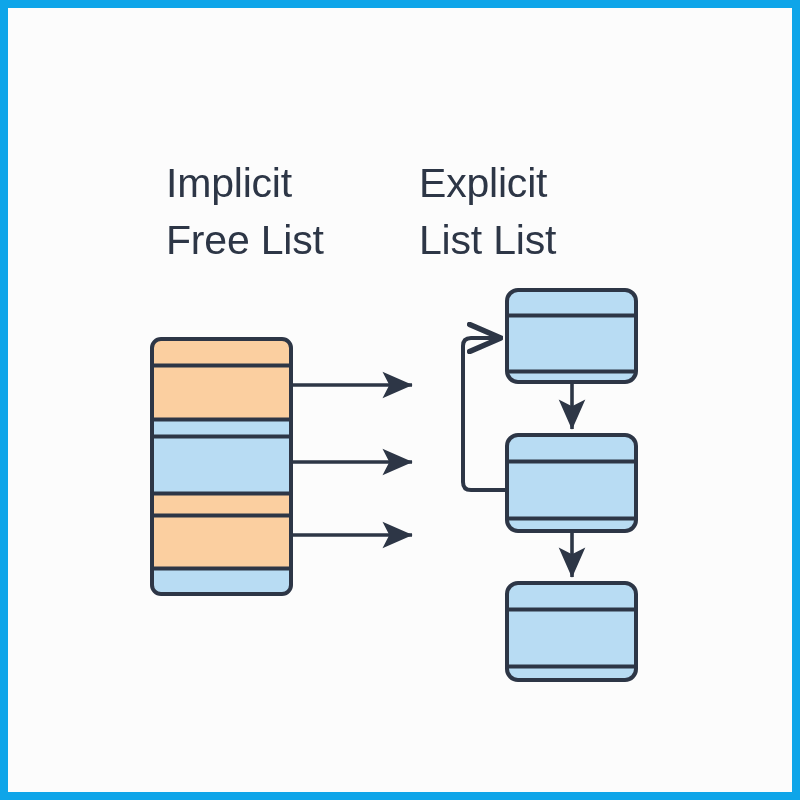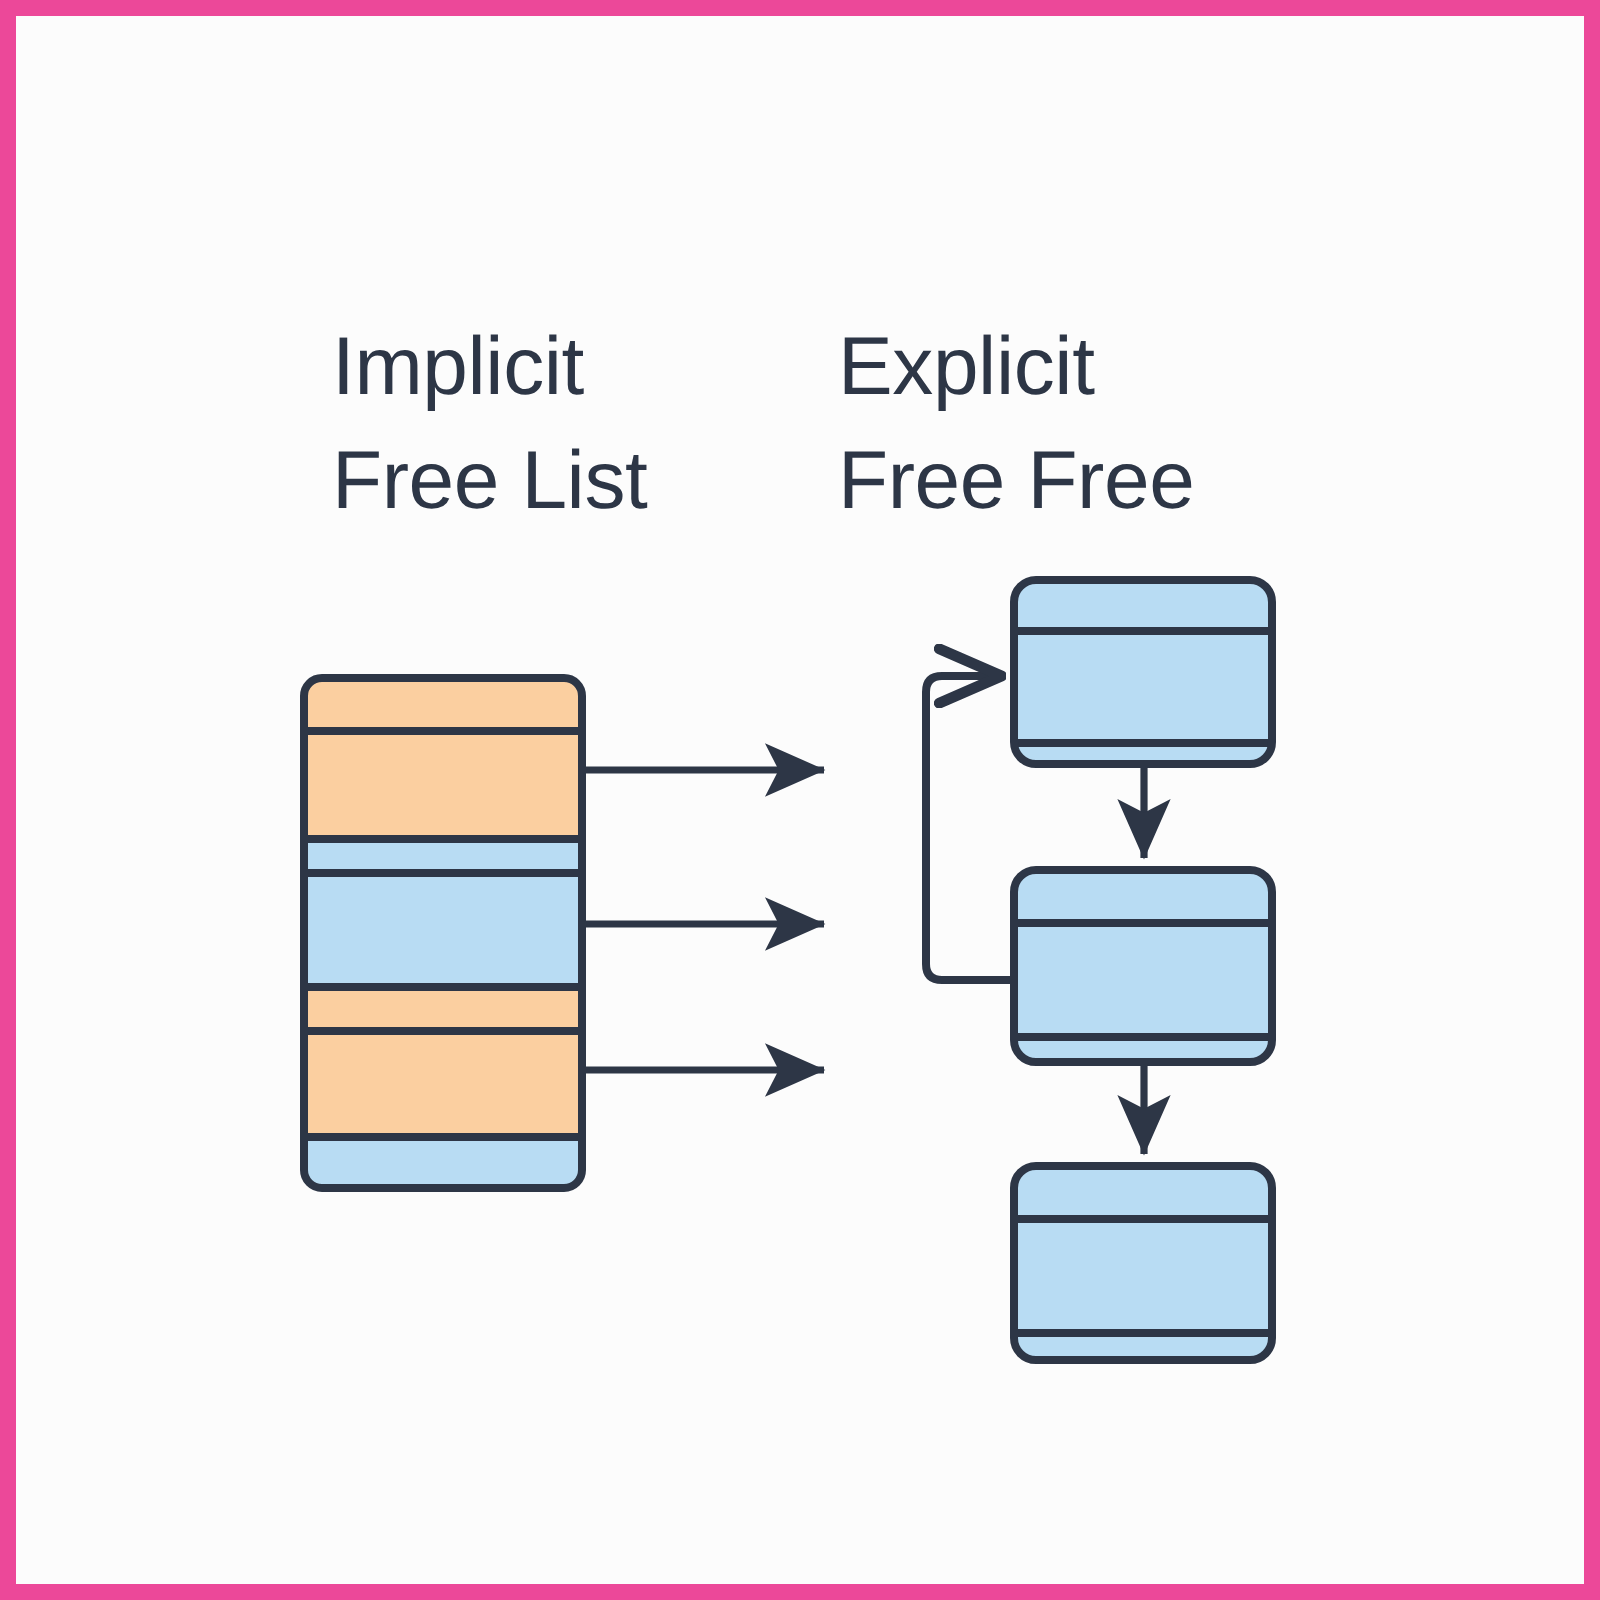--- a/index.html
+++ b/index.html
@@ -4,21 +4,21 @@
 <style>
   html, body {
     margin: 0;
     padding: 0;
     background: #ffffff;
   }
   #canvas {
     position: relative;
     width: 800px;
     height: 800px;
-    background: #ec4899;
+    background: #0ea5e9;
     overflow: hidden;
     font-family: "Liberation Sans", sans-serif;
   }
   .page-bg {
     position: absolute;
     left: 8px;
     top: 8px;
     width: 784px;
     height: 784px;
     background: #fcfcfc;
@@ -48,21 +48,21 @@
 <body>
 
 <div id="canvas">
 
   <div class="page-bg"></div>
 
   <div class="title" id="title-implicit">Implicit
 Free List</div>
 
   <div class="title" id="title-explicit">Explicit
-Free Free</div>
+List List</div>
 
   <svg class="diagram" viewBox="0 0 800 800">
 
     <defs>
       <marker id="arrowhead" markerWidth="9" markerHeight="8" refX="8.4" refY="4" orient="auto" markerUnits="strokeWidth">
         <path d="M0.2,0.3 L8.6,4 L0.2,7.7 L2.1,4 Z" fill="#2d3646"></path>
       </marker>
       <marker id="arrowhead-thin" markerWidth="9" markerHeight="8" refX="8.2" refY="4" orient="auto" markerUnits="strokeWidth">
         <path d="M0.6,0.6 L8.4,4 L0.6,7.4" fill="none" stroke="#2d3646" stroke-width="1.35" stroke-linecap="round" stroke-linejoin="round"></path>
       </marker>

